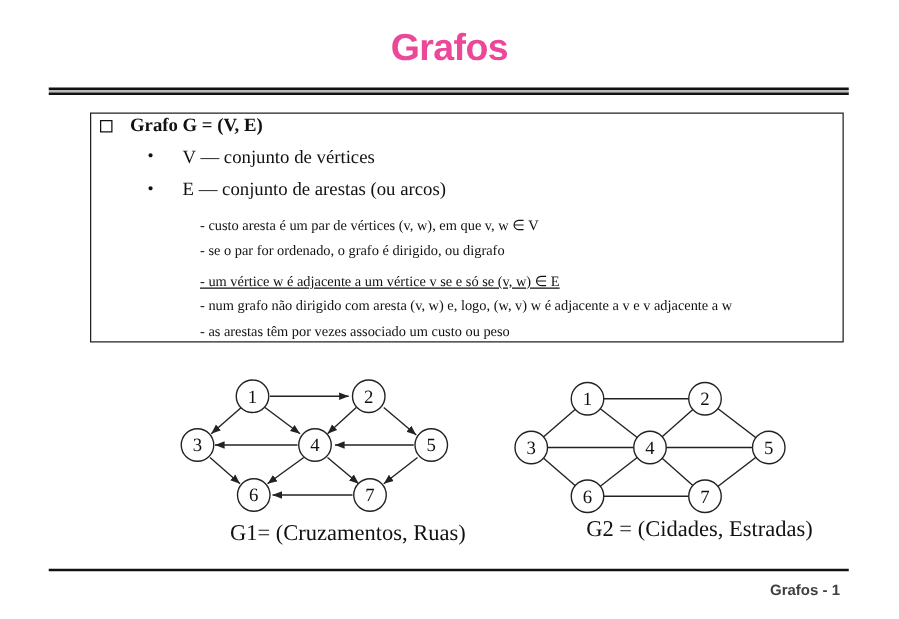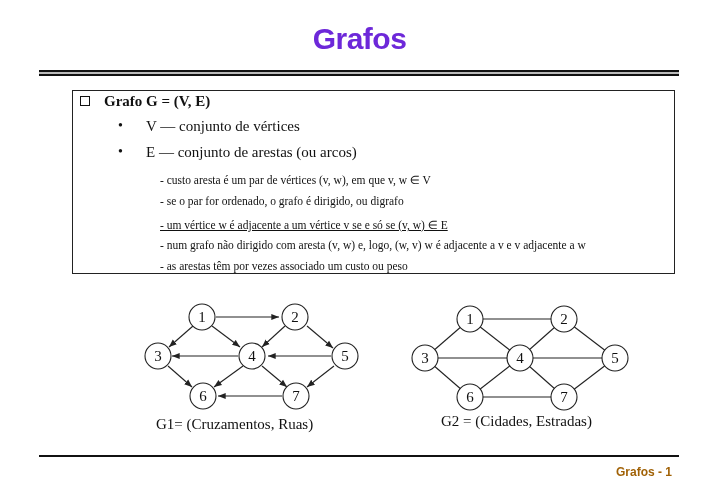--- a/index.html
+++ b/index.html
@@ -1,30 +1,30 @@
 <!DOCTYPE html>
 <html><head>
 <meta charset="utf-8">
 <style>
   html, body { margin: 0; padding: 0; background: #ffffff; }
   body { width: 719px; height: 495px; position: relative; overflow: hidden; font-family: "Liberation Serif", serif; color: #111; }
-  .title { position: absolute; left: 0; top: 22px; width: 719px; text-align: center; font-family: "Liberation Sans", sans-serif; font-weight: bold; font-size: 30px; color: #6d28d9; letter-spacing: -0.5px; }
+  .title { position: absolute; left: 0; top: 22px; width: 719px; text-align: center; font-family: "Liberation Sans", sans-serif; font-weight: bold; font-size: 30px; color: #ec4899; letter-spacing: -0.5px; }
   .rule-top { position: absolute; left: 39px; top: 70px; width: 640px; height: 2px; background: #111; }
   .rule-top2 { position: absolute; left: 39px; top: 74px; width: 640px; height: 2px; background: #111; }
   .rule-top-gap { position: absolute; left: 39px; top: 72px; width: 640px; height: 2px; background: #bbb; }
   .box { position: absolute; left: 72px; top: 90px; width: 603px; height: 184px; border: 1px solid #222; box-sizing: border-box; }
   .l1 { position: absolute; left: 104px; top: 93px; font-size: 15px; font-weight: bold; }
   .checkbox { position: absolute; left: 80px; top: 96px; width: 10px; height: 10px; border: 1.6px solid #111; box-sizing: border-box; }
   .bullet { position: absolute; font-size: 14px; }
   .l2 { position: absolute; left: 146px; font-size: 15px; }
   .l3 { position: absolute; left: 160px; font-size: 11.5px; }
   svg.graph { position: absolute; left: 0; top: 0; }
-  .caption { position: absolute; font-size: 15px; }
+  .caption { position: absolute; font-size: 18px; margin-left: 28px; }
   .rule-bottom { position: absolute; left: 39px; top: 455px; width: 640px; height: 1.5px; background: #111; }
-  .footer { position: absolute; right: 47px; top: 465px; font-family: "Liberation Sans", sans-serif; font-weight: bold; font-size: 12px; color: #a16207; }
+  .footer { position: absolute; right: 47px; top: 465px; font-family: "Liberation Sans", sans-serif; font-weight: bold; font-size: 12px; color: #404040; }
 </style>
 </head>
 <body>
 
 <div class="title">Grafos</div>
 <div class="rule-top"></div>
 <div class="rule-top-gap"></div>
 <div class="rule-top2"></div>
 
 <div class="box"></div>

